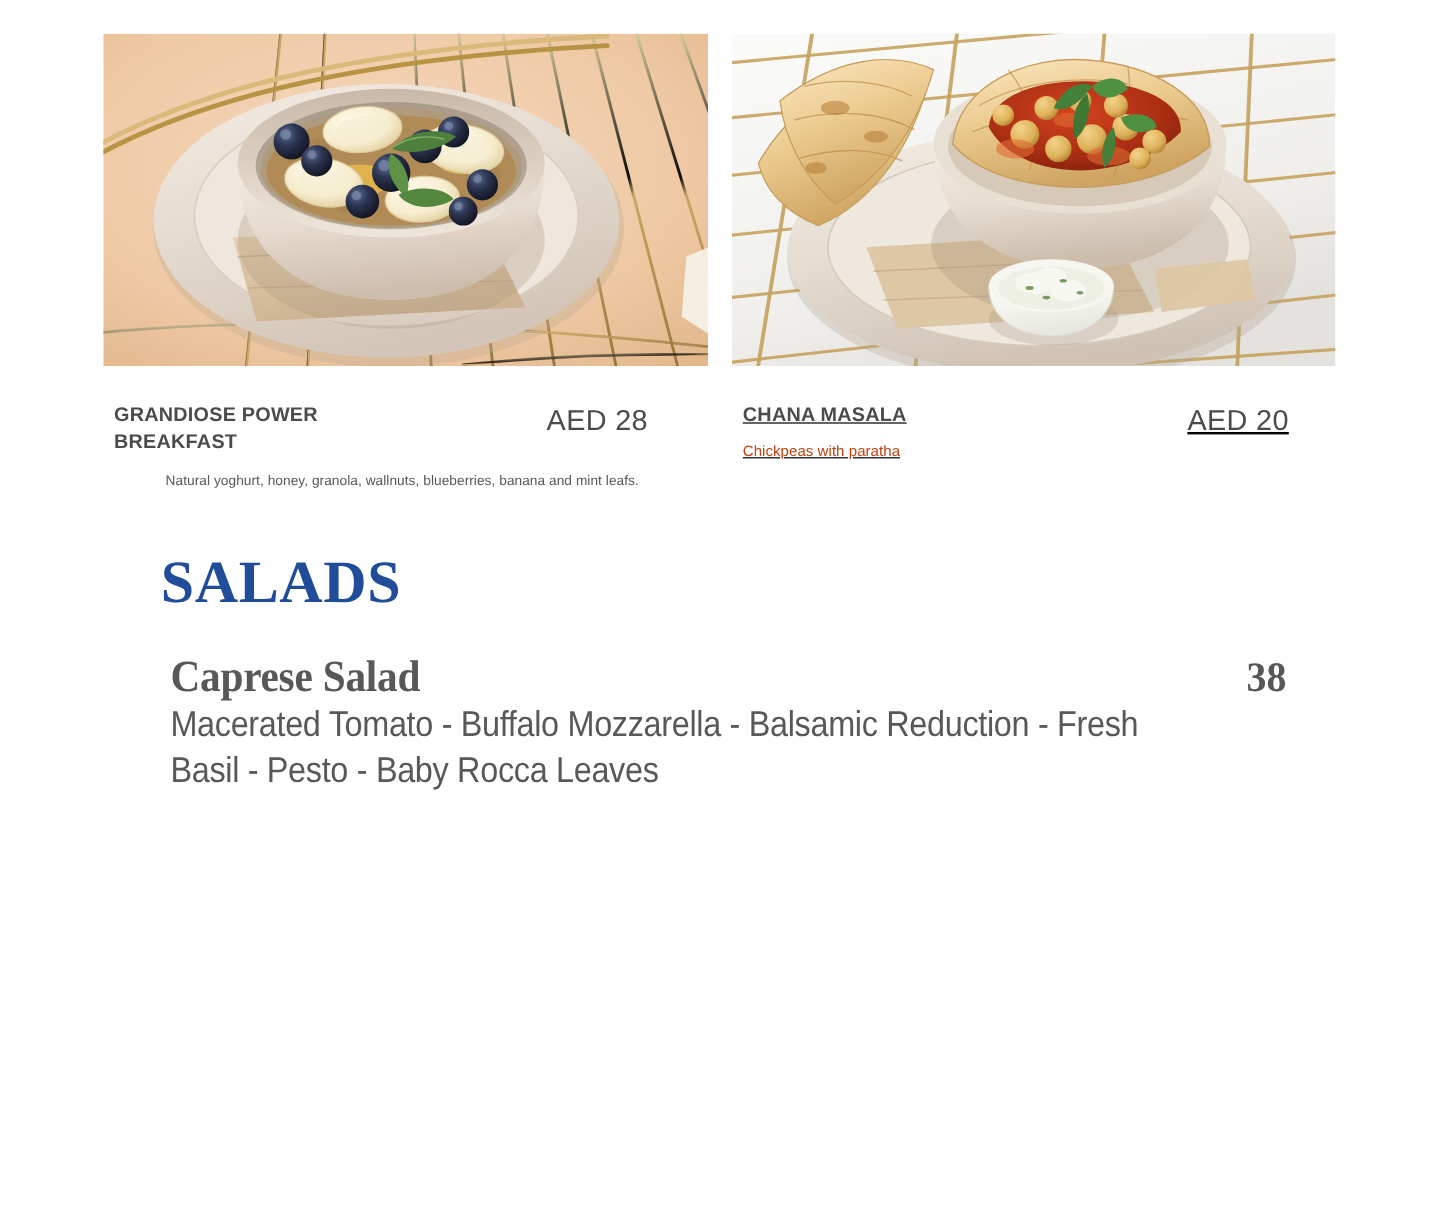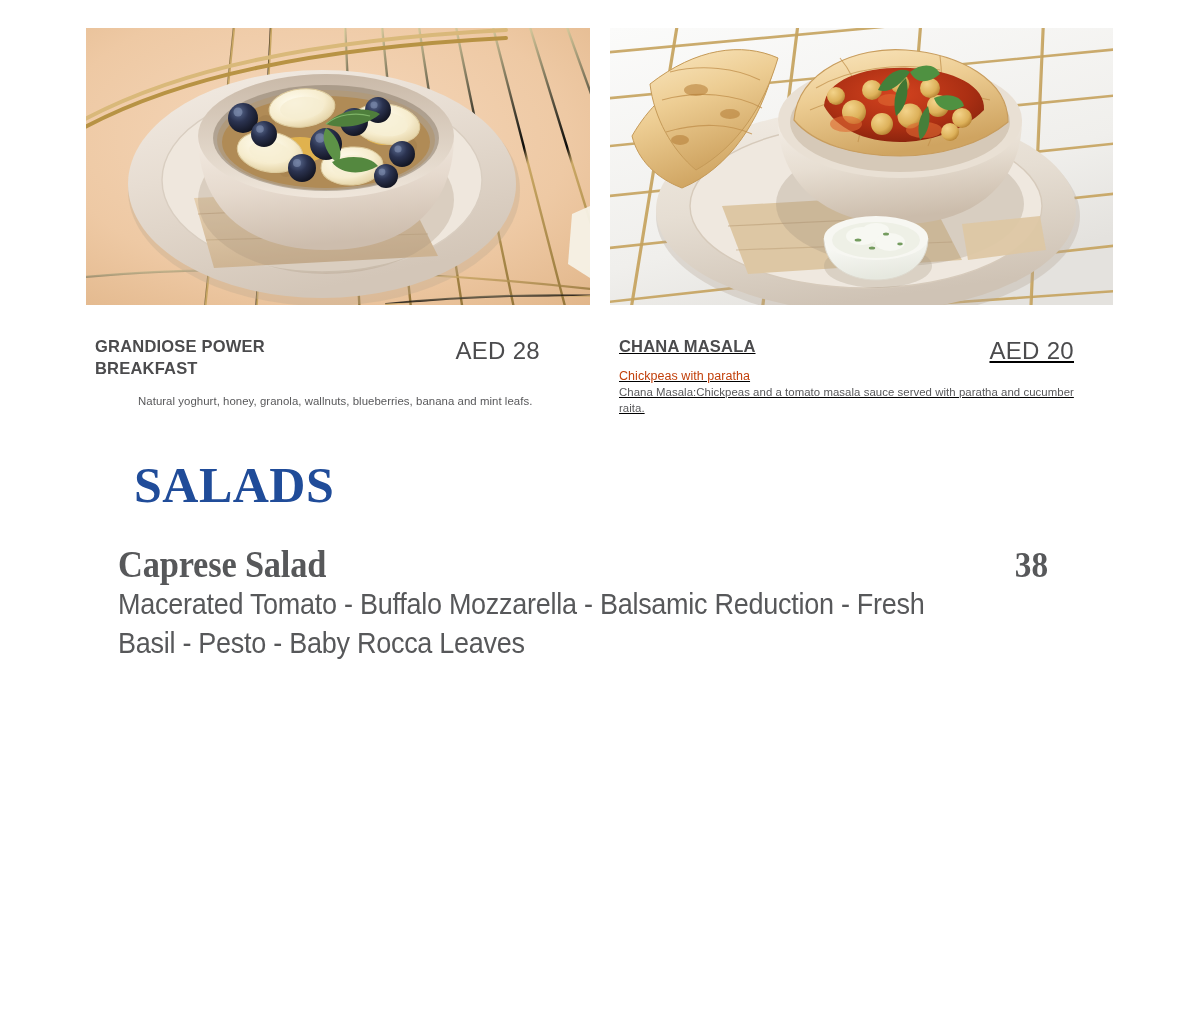--- a/index.html
+++ b/index.html
@@ -87,21 +87,21 @@
     font-weight: bold;
     font-size: 50px;
     line-height: 1;
     letter-spacing: .5px;
     color: #204c99;
   }
 
   
   .menu-list {
     position: absolute;
-    left: 118px;
+    left: 142px;
     top: 545px;
     width: 930px;
   }
   .menu-entry { margin-bottom: 32px; }
   .menu-entry:last-child { margin-bottom: 0; }
 
   .entry-row {
     display: flex;
     align-items: baseline;
     justify-content: space-between;
@@ -474,21 +474,20 @@
   </div>
   <div class="desc-small">Natural yoghurt, honey, granola, wallnuts, blueberries, banana and mint leafs.</div>
 </div>
 
 <div class="item-top right">
   <div class="item-head">
     <div class="item-name-up">CHANA MASALA</div>
     <div class="item-price-up">AED 20</div>
   </div>
   <div class="desc-lead">Chickpeas with paratha</div>
-  <div class="desc-small">Chana Masala:Chickpeas and a tomato masala sauce served with paratha and cucumber raita.</div>
 </div>
 
 <div class="section-head">SALADS</div>
 
 <div class="menu-list">
 
   <div class="menu-entry">
     <div class="entry-row">
       <div class="entry-title">Caprese Salad</div>
       <div class="entry-price">38</div>

